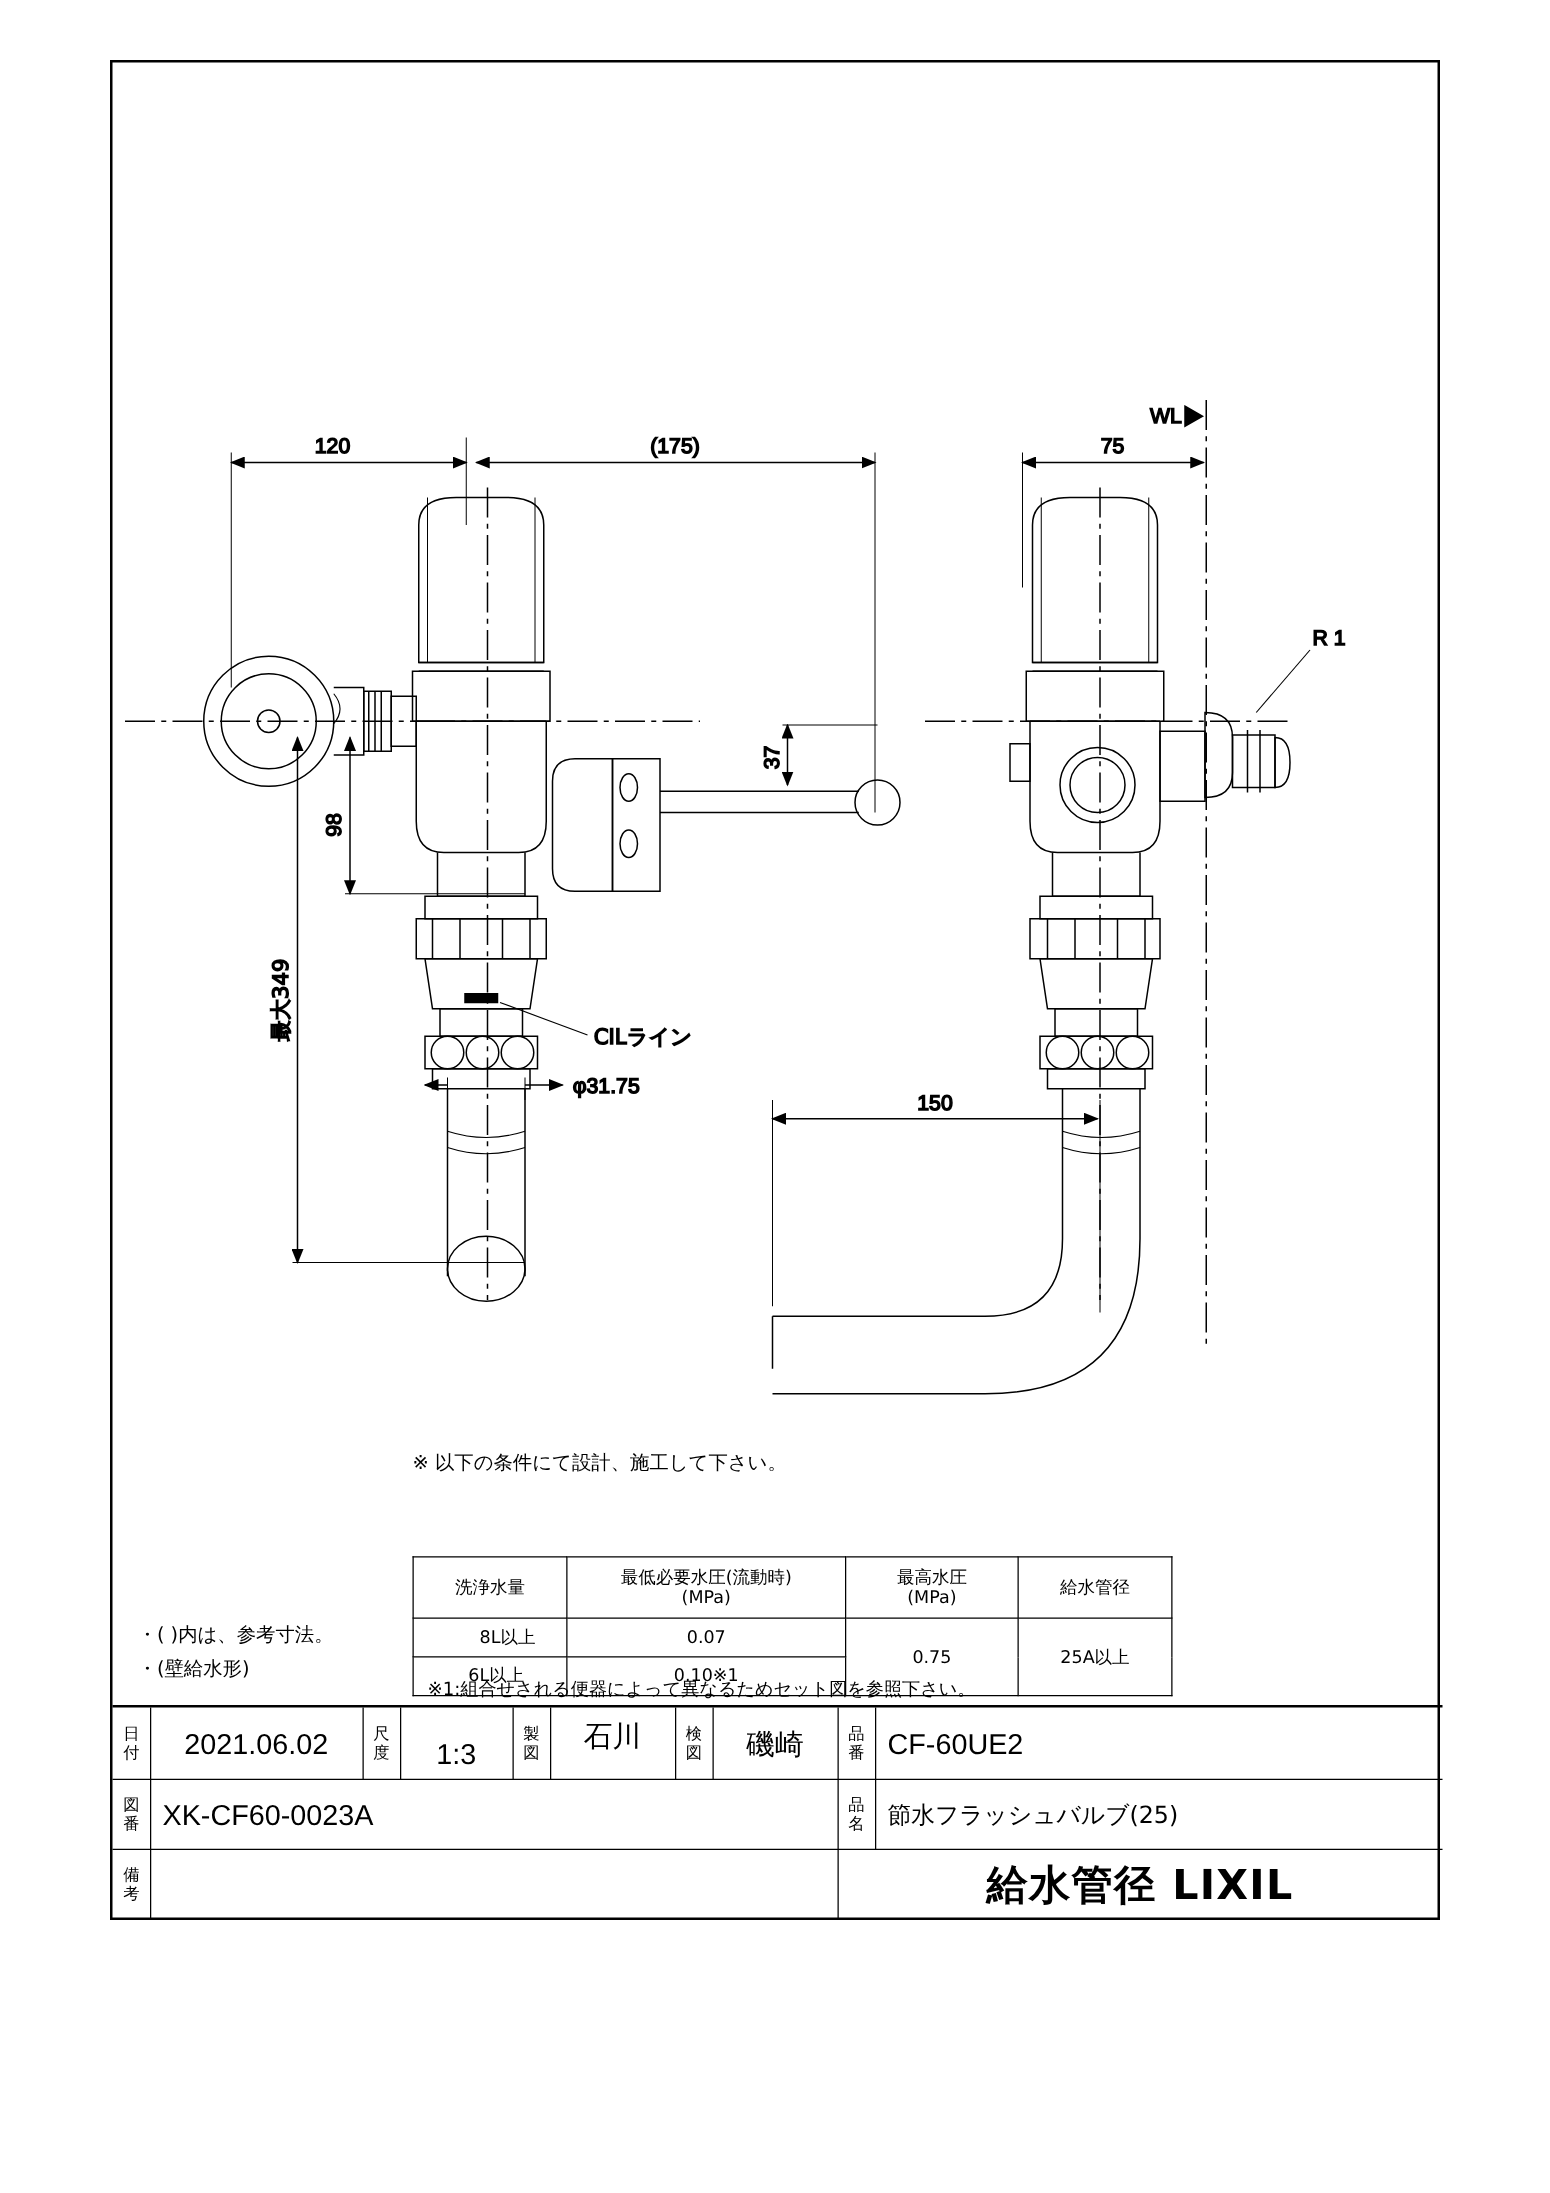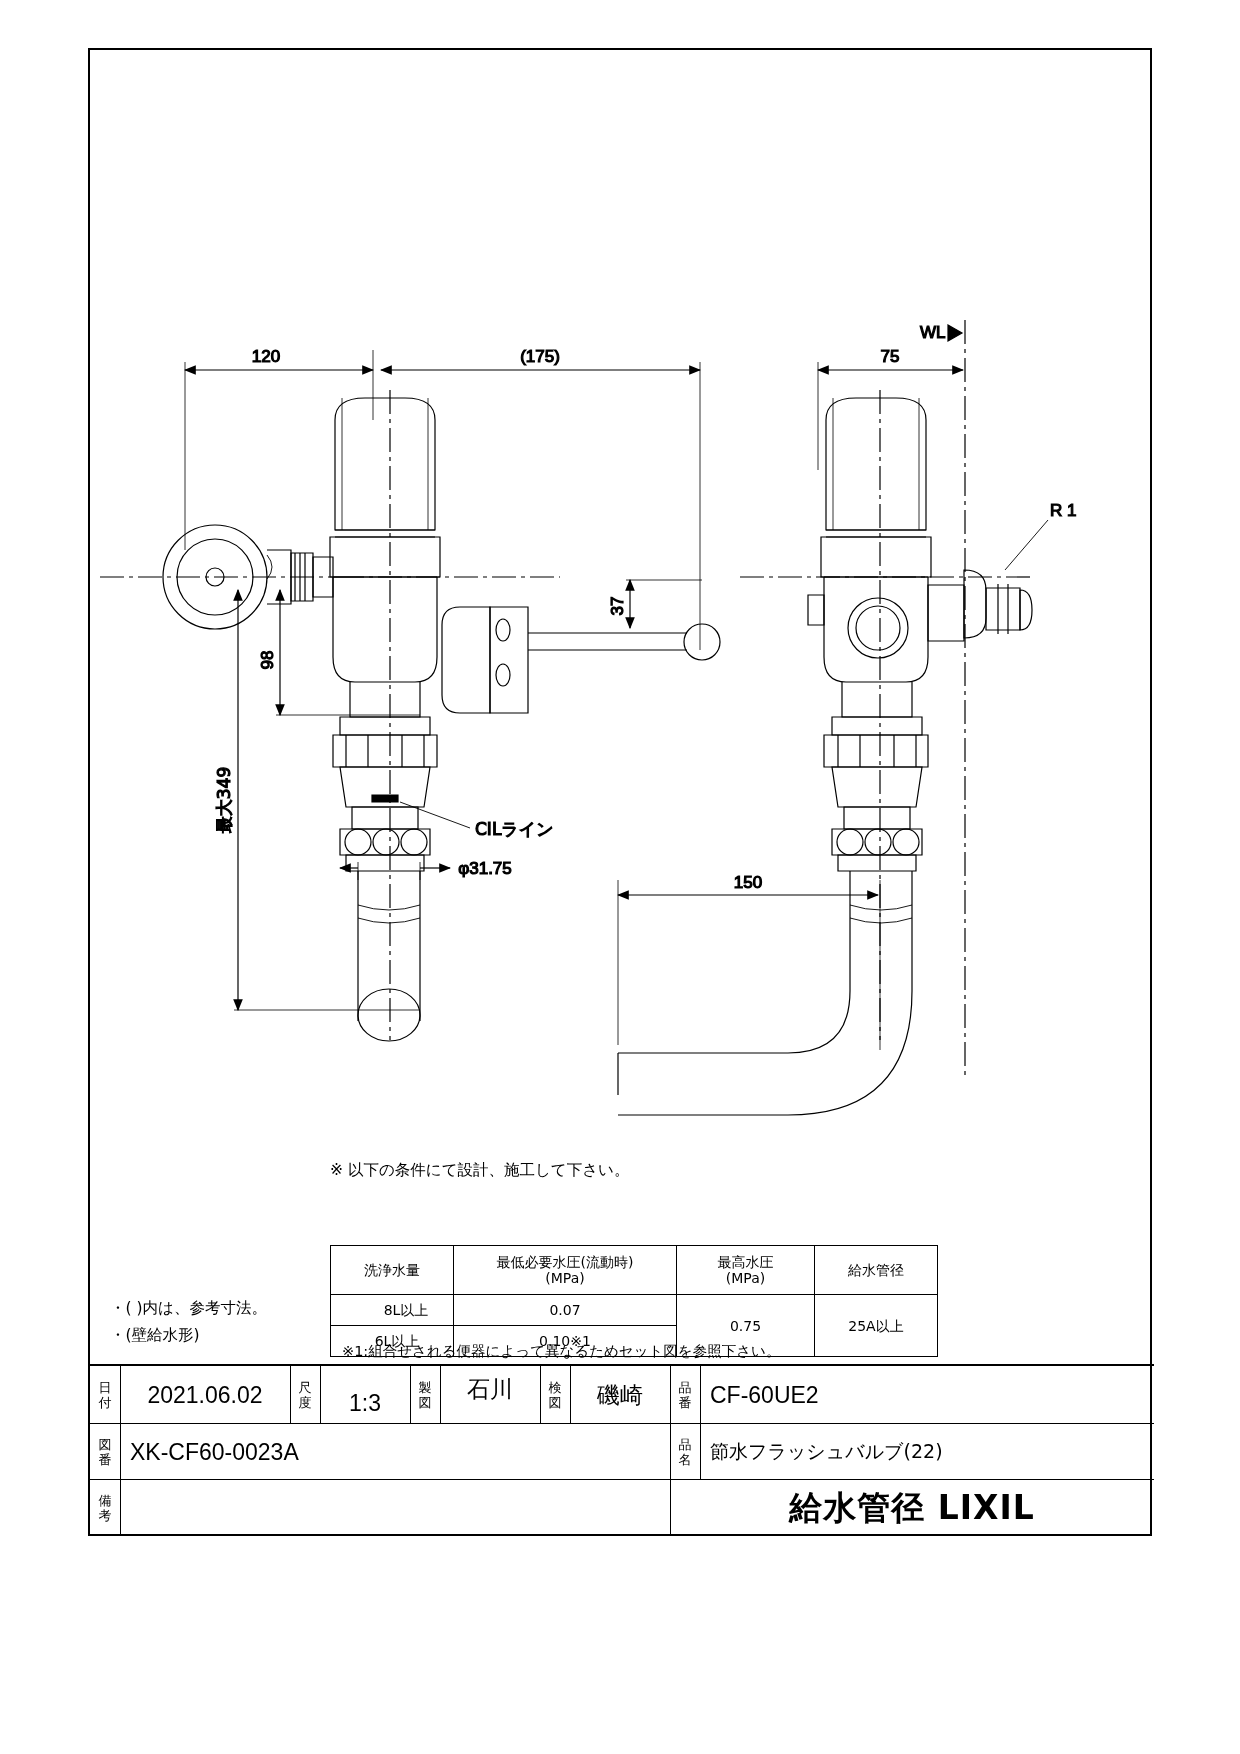--- a/index.html
+++ b/index.html
@@ -280,21 +280,21 @@
     <div class="vline" style="left:30px;top:58px;height:56px;"></div>
     <div class="cell big" style="left:40px;top:58px;width:260px;height:56px;justify-content:flex-start;">XK-CF60-0023A</div>
     <div class="vline" style="left:580px;top:58px;height:56px;"></div>
     <div class="cell vlabel" style="left:580px;top:58px;width:30px;height:56px;">
       <div>
         <div>品</div>
         <div>名</div>
       </div>
     </div>
     <div class="vline" style="left:610px;top:58px;height:56px;"></div>
-    <div class="cell" style="left:620px;top:58px;width:380px;height:56px;justify-content:flex-start;font-size:19px;">節水フラッシュバルブ(22)</div>
+    <div class="cell" style="left:620px;top:58px;width:380px;height:56px;justify-content:flex-start;font-size:19px;">節水フラッシュバルブ(25)</div>
 
     <div class="cell vlabel" style="left:0;top:114px;width:30px;height:56px;">
       <div>
         <div>備</div>
         <div>考</div>
       </div>
     </div>
     <div class="vline" style="left:30px;top:114px;height:56px;"></div>
     <div class="vline" style="left:580px;top:114px;height:56px;"></div>
     <div class="cell lixil" style="left:580px;top:114px;width:484px;height:56px;">給水管径 LIXIL</div>

